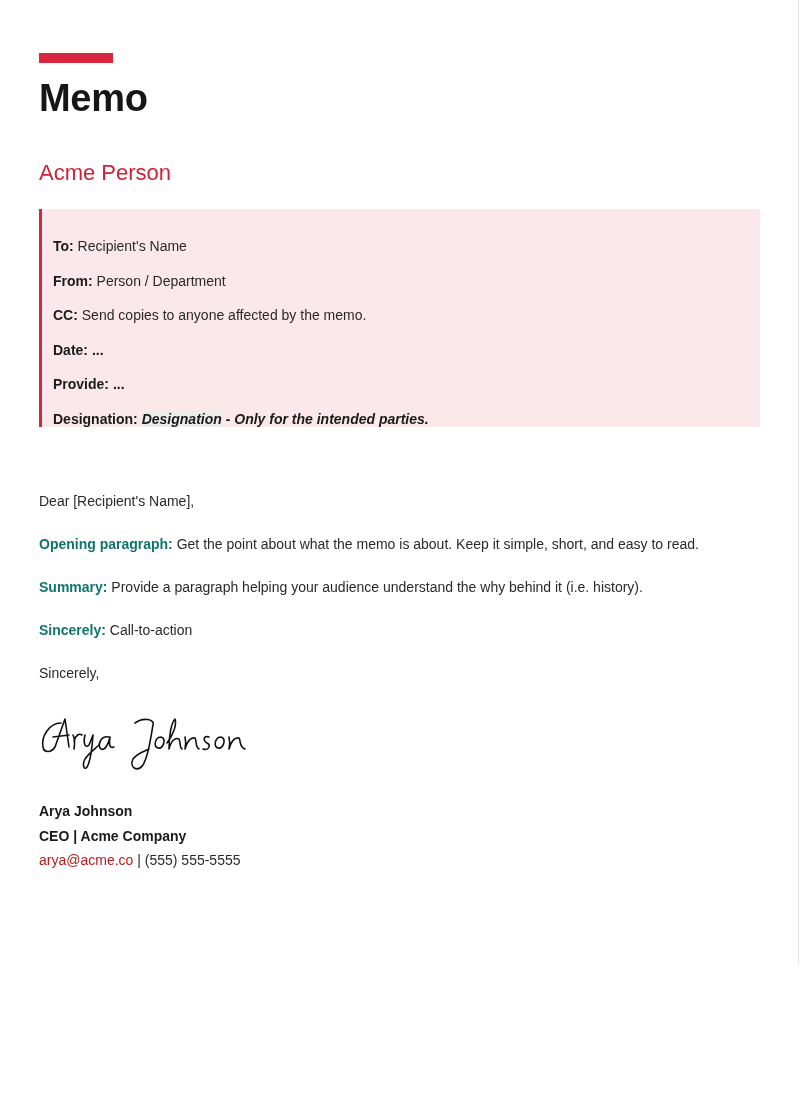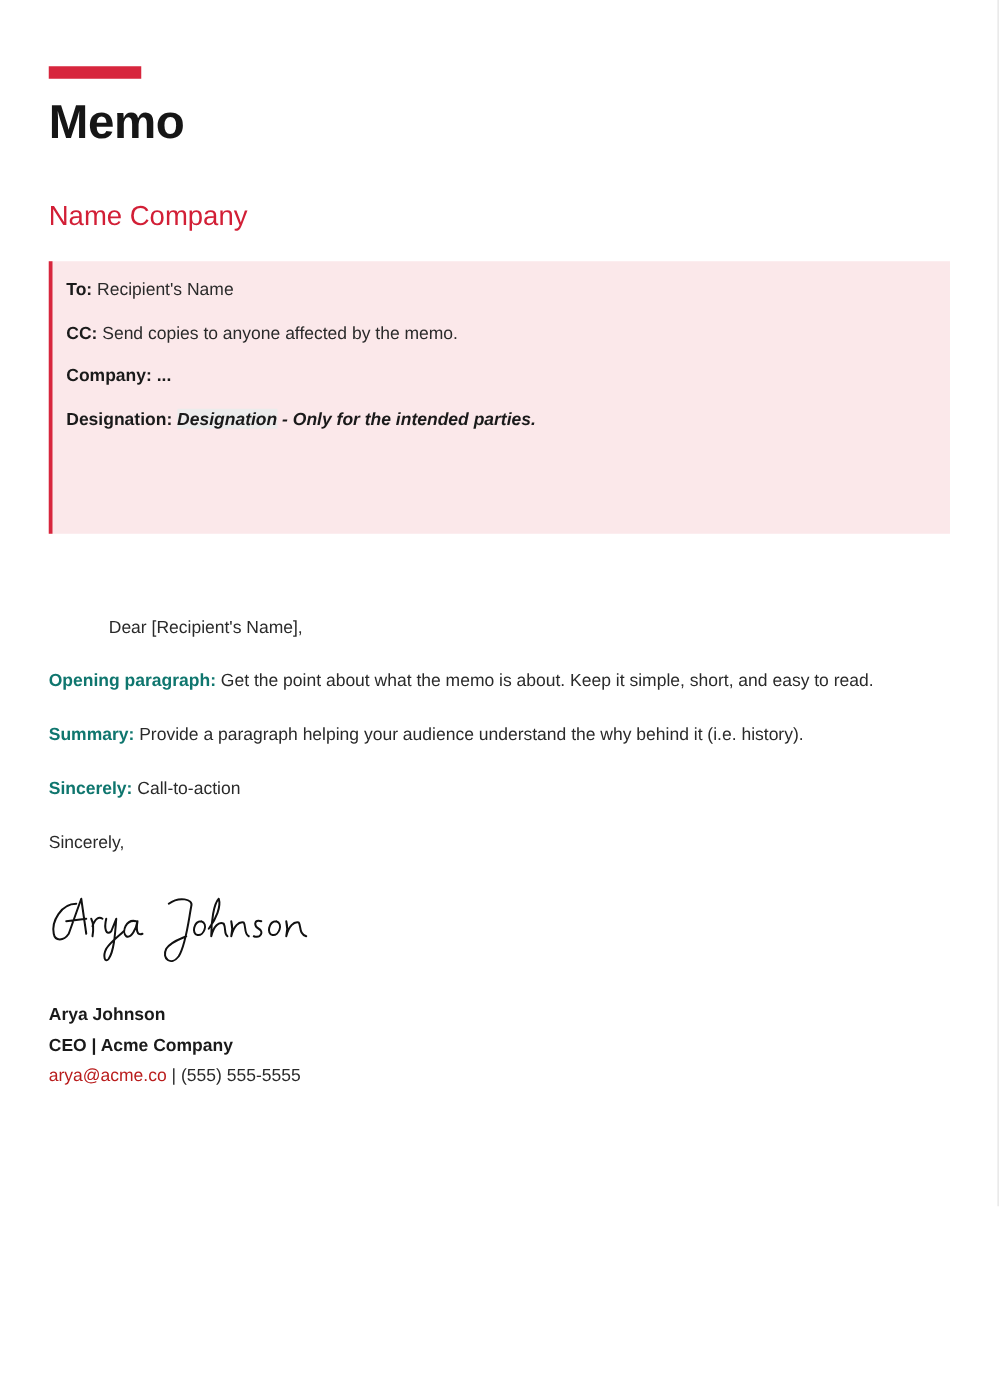--- a/index.html
+++ b/index.html
@@ -60,21 +60,21 @@
     }
     .header-box {
       position: absolute;
       top: 209px;
       left: 0;
       width: 721px;
       height: 218px;
       background: #fbe8ea;
       border-left: 3px solid #d7263d;
       box-sizing: border-box;
-      padding: 12px 0 0 11px;
+      padding: 27px 0 0 11px;
     }
     .field {
       font-size: 14px;
       line-height: 20px;
       height: 20px;
       margin-bottom: 14.5px;
       color: #2a2a2a;
       white-space: nowrap;
     }
     .field .label {
@@ -131,39 +131,45 @@
 <body>
 
 <div class="page-edge"></div>
 
 <div class="page">
 
   <div class="accent-bar"></div>
 
   <h1 class="title">Memo</h1>
 
-  <h2 class="company">Name Company</h2>
+  <h2 class="company">Acme Person</h2>
 
   <div class="header-box">
     <div class="field">
       <span class="label">To:</span><span> Recipient's Name</span>
     </div>
     <div class="field">
+      <span class="label">From:</span><span> Person / Department</span>
+    </div>
+    <div class="field">
       <span class="label">CC:</span><span> Send copies to anyone affected by the memo.</span>
     </div>
     <div class="field">
-      <span class="label">Company:</span><span class="label"> ...</span>
+      <span class="label">Date:</span><span class="label"> ...</span>
+    </div>
+    <div class="field">
+      <span class="label">Provide:</span><span class="label"> ...</span>
     </div>
     <div class="field">
       <span class="label">Designation:</span>
       <span class="italic highlight">Designation</span><span class="italic"> - Only for the intended parties.</span>
     </div>
   </div>
 
-  <div class="body-text" style="top:491px;margin-left:48px;">Dear [Recipient's Name],</div>
+  <div class="body-text" style="top:491px;">Dear [Recipient's Name],</div>
 
   <div class="body-text" style="top:534px;">
     <span class="label">Opening paragraph:</span><span> Get the point about what the memo is about. Keep it simple, short, and easy to read.</span>
   </div>
 
   <div class="body-text" style="top:577px;">
     <span class="label">Summary:</span><span> Provide a paragraph helping your audience understand the why behind it (i.e. history).</span>
   </div>
 
   <div class="body-text" style="top:620px;">

